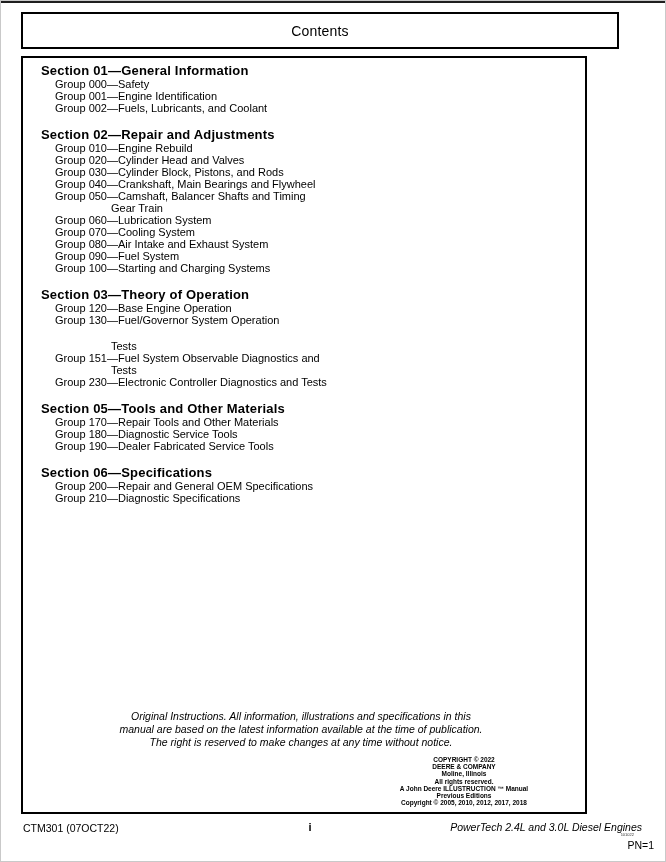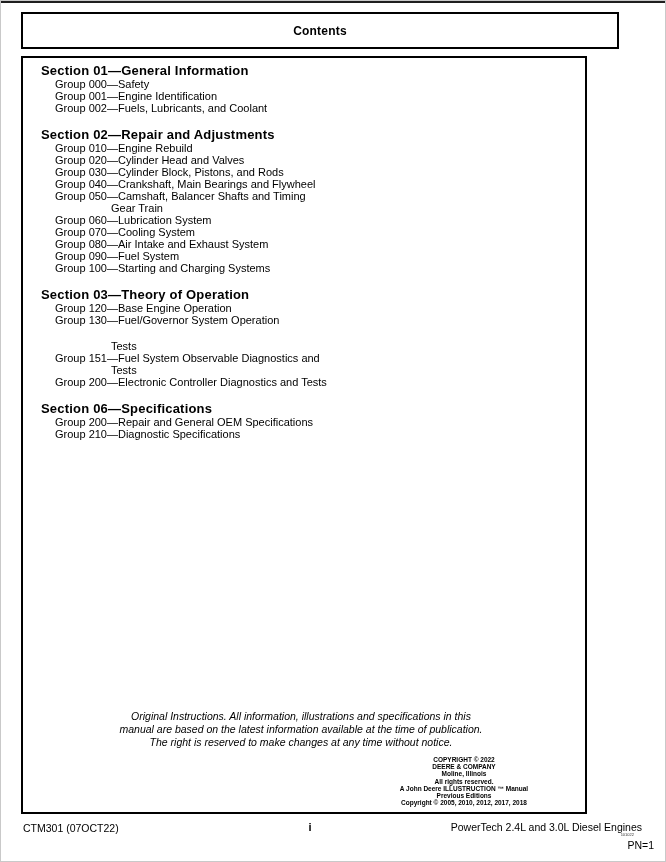--- a/index.html
+++ b/index.html
@@ -8,42 +8,42 @@
     background:#ffffff; color:#000;
     font-family:"Liberation Sans", sans-serif;
     border:1px solid #c9c9c9; box-sizing:border-box; overflow:hidden;
   }
   .topbar { position:absolute; top:0; left:0; width:100%; height:2px; background:#1f1f1f; }
   .title-box {
     position:absolute; left:20px; top:11px; width:598px; height:37px;
     border:2px solid #000; box-sizing:border-box;
     display:flex; align-items:center; justify-content:center;
   }
-  .page-title { font-size:12px; font-weight:bold; letter-spacing:0.2px; }
+  .page-title { font-size:14px; font-weight:normal; letter-spacing:0.2px; }
   .contents-box {
     position:absolute; left:20px; top:55px; width:566px; height:758px;
     border:2px solid #000; box-sizing:border-box;
     padding:6px 6px 0 18px;
   }
   .section { margin-top:14px; }
   .section:first-child { margin-top:0; }
   .section-heading { font-size:13px; font-weight:bold; line-height:14px; letter-spacing:0.2px; }
   .group-line { font-size:11px; line-height:12px; padding-left:14px; }
   .group-cont { font-size:11px; line-height:12px; padding-left:70px; }
   .notice {
     position:absolute; left:60px; top:709px; width:480px;
     text-align:center; font-style:italic; font-size:10.5px; line-height:13px;
   }
   .copyright {
     position:absolute; left:330px; top:755px; width:266px;
     text-align:center; font-size:6.5px; line-height:7.2px; font-weight:bold;
   }
   .footer-left  { position:absolute; left:22px;  top:821px; font-size:10.5px; }
   .footer-page  { position:absolute; left:0;     top:820px; width:618px; text-align:center; font-weight:bold; font-size:11px; }
-  .footer-right { position:absolute; right:23px; top:820px; font-size:10.5px; text-align:right; }
+  .footer-right { position:absolute; right:23px; top:820px; font-size:10.5px; text-align:right;font-style:italic; }
   .footer-code  { position:absolute; right:31px; top:832px; font-size:4px; line-height:4px; color:#333; }
   .footer-pn    { position:absolute; right:11px; top:838px; font-size:10.5px; }
 </style>
 </head>
 <body>
 
 <div class="page">
   <div class="topbar"></div>
 
   <div class="title-box">
@@ -74,21 +74,27 @@
         </div>
         <div class="section">
           <div class="section-heading">Section 03—Theory of Operation</div>
           <div class="group-line">Group 120—Base Engine Operation</div>
           <div class="group-line">Group 130—Fuel/Governor System Operation</div>
         </div>
         <div class="section">
           <div class="group-cont">Tests</div>
           <div class="group-line">Group 151—Fuel System Observable Diagnostics and</div>
           <div class="group-cont">Tests</div>
-          <div class="group-line">Group 200—Electronic Controller Diagnostics and Tests</div>
+          <div class="group-line">Group 230—Electronic Controller Diagnostics and Tests</div>
+        </div>
+        <div class="section">
+          <div class="section-heading">Section 05—Tools and Other Materials</div>
+          <div class="group-line">Group 170—Repair Tools and Other Materials</div>
+          <div class="group-line">Group 180—Diagnostic Service Tools</div>
+          <div class="group-line">Group 190—Dealer Fabricated Service Tools</div>
         </div>
         <div class="section">
           <div class="section-heading">Section 06—Specifications</div>
           <div class="group-line">Group 200—Repair and General OEM Specifications</div>
           <div class="group-line">Group 210—Diagnostic Specifications</div>
         </div>
       </div>
   </div>
 
   <div class="notice">

